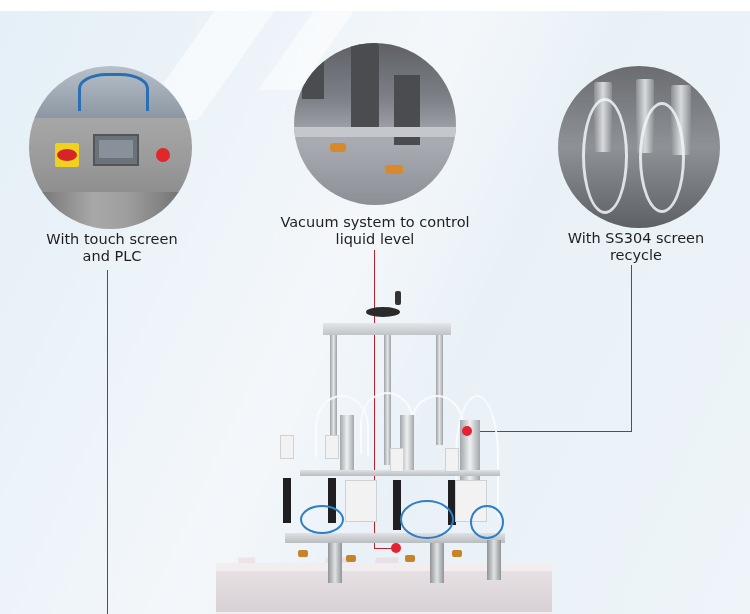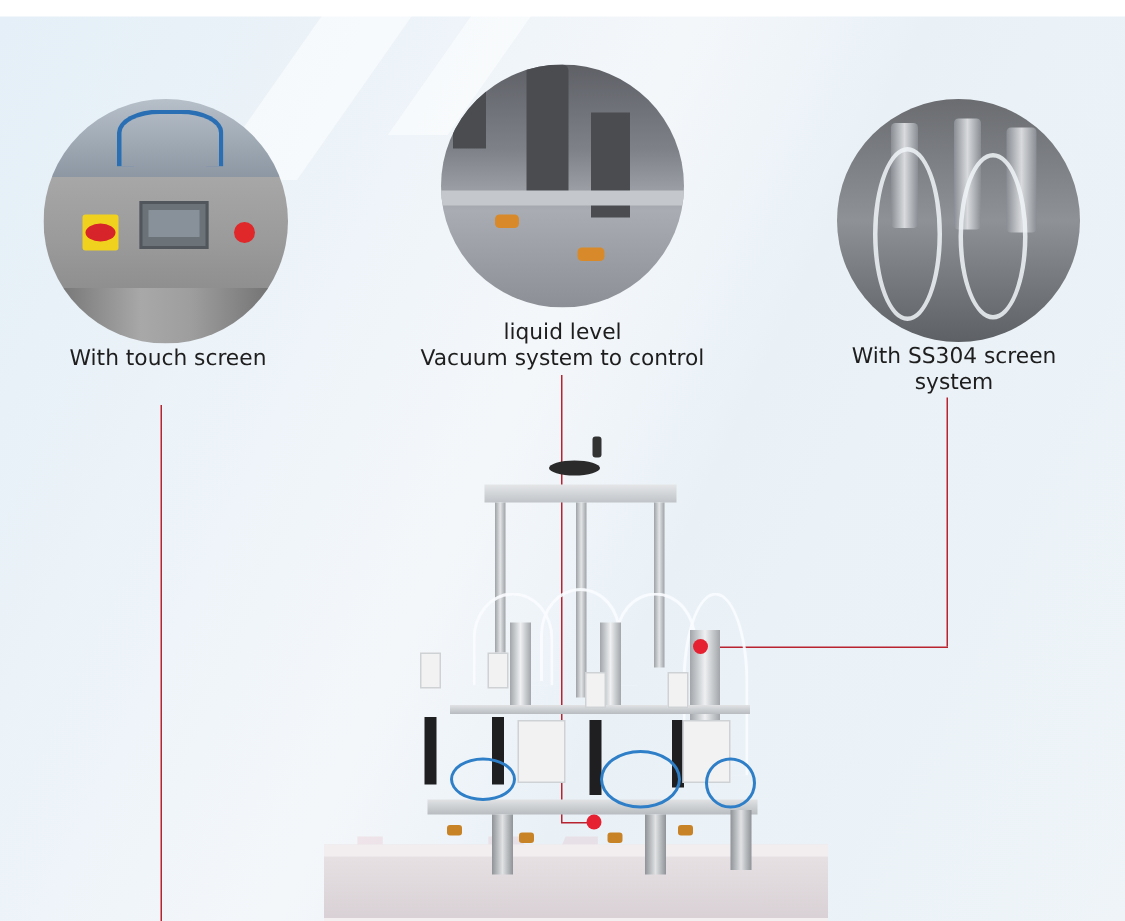--- a/index.html
+++ b/index.html
@@ -63,50 +63,51 @@
   <div class="c1-top"></div>
   <div class="c1-wires"></div>
   <div class="c1-panel"></div>
   <div class="c1-bottom"></div>
   <div class="c1-switch"></div>
   <div class="c1-screen"></div>
   <div class="c1-button"></div>
 </div>
 <div class="caption" style="left:22px;top:231px;width:180px;">
   <div>With touch screen</div>
+  <div>and PLC</div>
 </div>
 <div class="line" style="left:107px;top:270px;width:1px;height:344px;"></div>
 
 <div class="circle" style="left:294px;top:43px;width:162px;height:162px;">
   <div class="c2-bg"></div>
   <div class="c2-col" style="left:35%;top:0;width:28px;height:90px;border-radius:4px;"></div>
   <div class="c2-col" style="left:62%;top:20%;width:26px;height:70px;"></div>
   <div class="c2-col" style="left:5%;top:10%;width:22px;height:40px;"></div>
   <div class="c2-plate" style="left:0;top:52%;width:100%;height:10px;"></div>
   <div class="c2-orange" style="left:22%;top:62%;width:16px;height:9px;"></div>
   <div class="c2-orange" style="left:56%;top:75%;width:18px;height:9px;"></div>
 </div>
 <div class="caption" style="left:268px;top:214px;width:214px;">
+  <div>Vacuum system to control</div>
   <div>liquid level</div>
-  <div>Vacuum system to control</div>
 </div>
 <div class="line" style="left:374px;top:250px;width:1px;height:298px;"></div>
 <div class="line" style="left:374px;top:548px;width:20px;height:1px;"></div>
 
 <div class="circle" style="left:558px;top:66px;width:162px;height:162px;">
   <div class="c3-bg"></div>
   <div class="c3-cyl" style="left:22%;top:10%;width:18px;height:70px;"></div>
   <div class="c3-cyl" style="left:48%;top:8%;width:18px;height:74px;"></div>
   <div class="c3-cyl" style="left:70%;top:12%;width:20px;height:70px;"></div>
   <div class="c3-tube" style="left:15%;top:20%;width:40px;height:110px;"></div>
   <div class="c3-tube" style="left:50%;top:22%;width:40px;height:105px;"></div>
 </div>
 <div class="caption" style="left:548px;top:230px;width:176px;">
   <div>With SS304 screen</div>
-  <div>system</div>
+  <div>recycle</div>
 </div>
 <div class="line" style="left:631px;top:265px;width:1px;height:166px;"></div>
 <div class="line" style="left:470px;top:431px;width:162px;height:1px;"></div>
 
 <div>
   <div class="m-table"></div>
   <div class="m-table-top"></div>
   <div class="m-handle"></div>
   <div class="m-handwheel"></div>
   <div class="m-topbar"></div>

